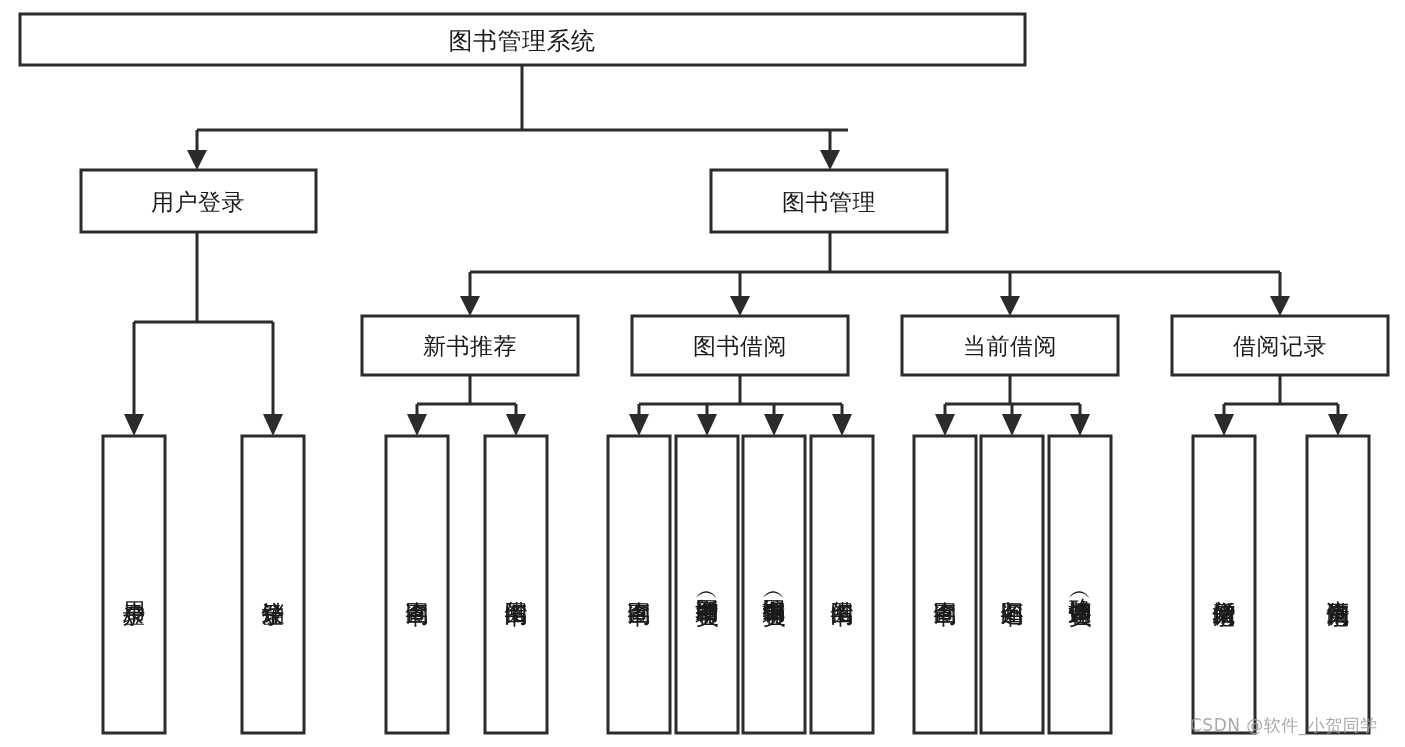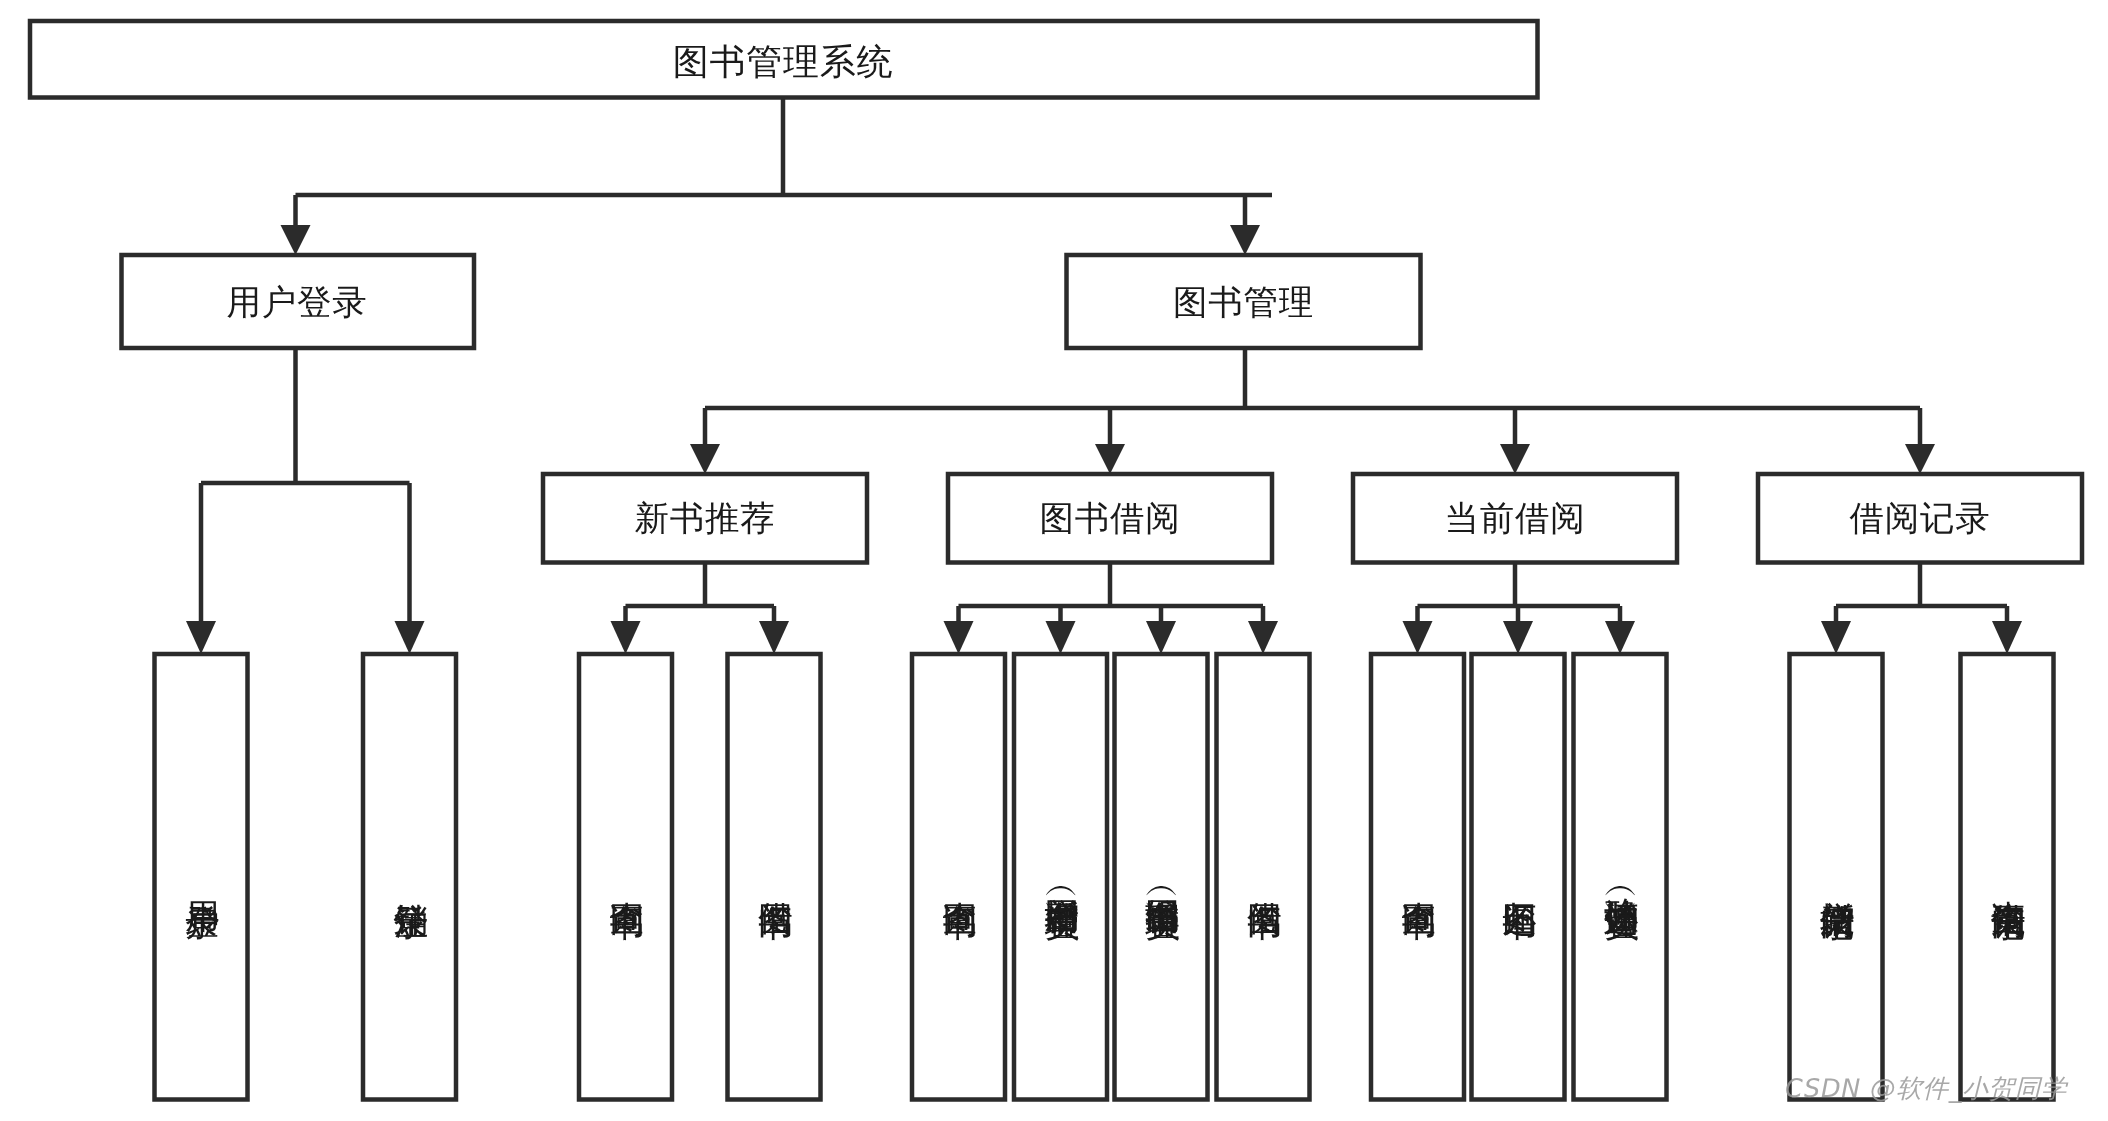--- a/index.html
+++ b/index.html
@@ -208,15 +208,15 @@
   <div class="vlabel" style="left:743px; top:436px; width:62px; height:297px;">编辑图书（管理员）</div>
   <div class="vlabel" style="left:811px; top:436px; width:62px; height:297px;">借阅图书</div>
 
   <div class="vlabel" style="left:914px; top:436px; width:62px; height:297px;">查询图书</div>
   <div class="vlabel" style="left:981px; top:436px; width:62px; height:297px;">归还图书</div>
   <div class="vlabel" style="left:1049px; top:436px; width:62px; height:297px;">确认归还（管理员）</div>
 
   <div class="vlabel" style="left:1193px; top:436px; width:62px; height:297px;">新增借阅记录</div>
   <div class="vlabel" style="left:1307px; top:436px; width:62px; height:297px;">查询借阅记录</div>
 
-  <div class="watermark" style="left:1190px; top:714px;font-style:italic;">CSDN @软件_小贺同学</div>
+  <div class="watermark" style="left:1190px; top:714px;">CSDN @软件_小贺同学</div>
 
 </div>
 
 </body></html>

